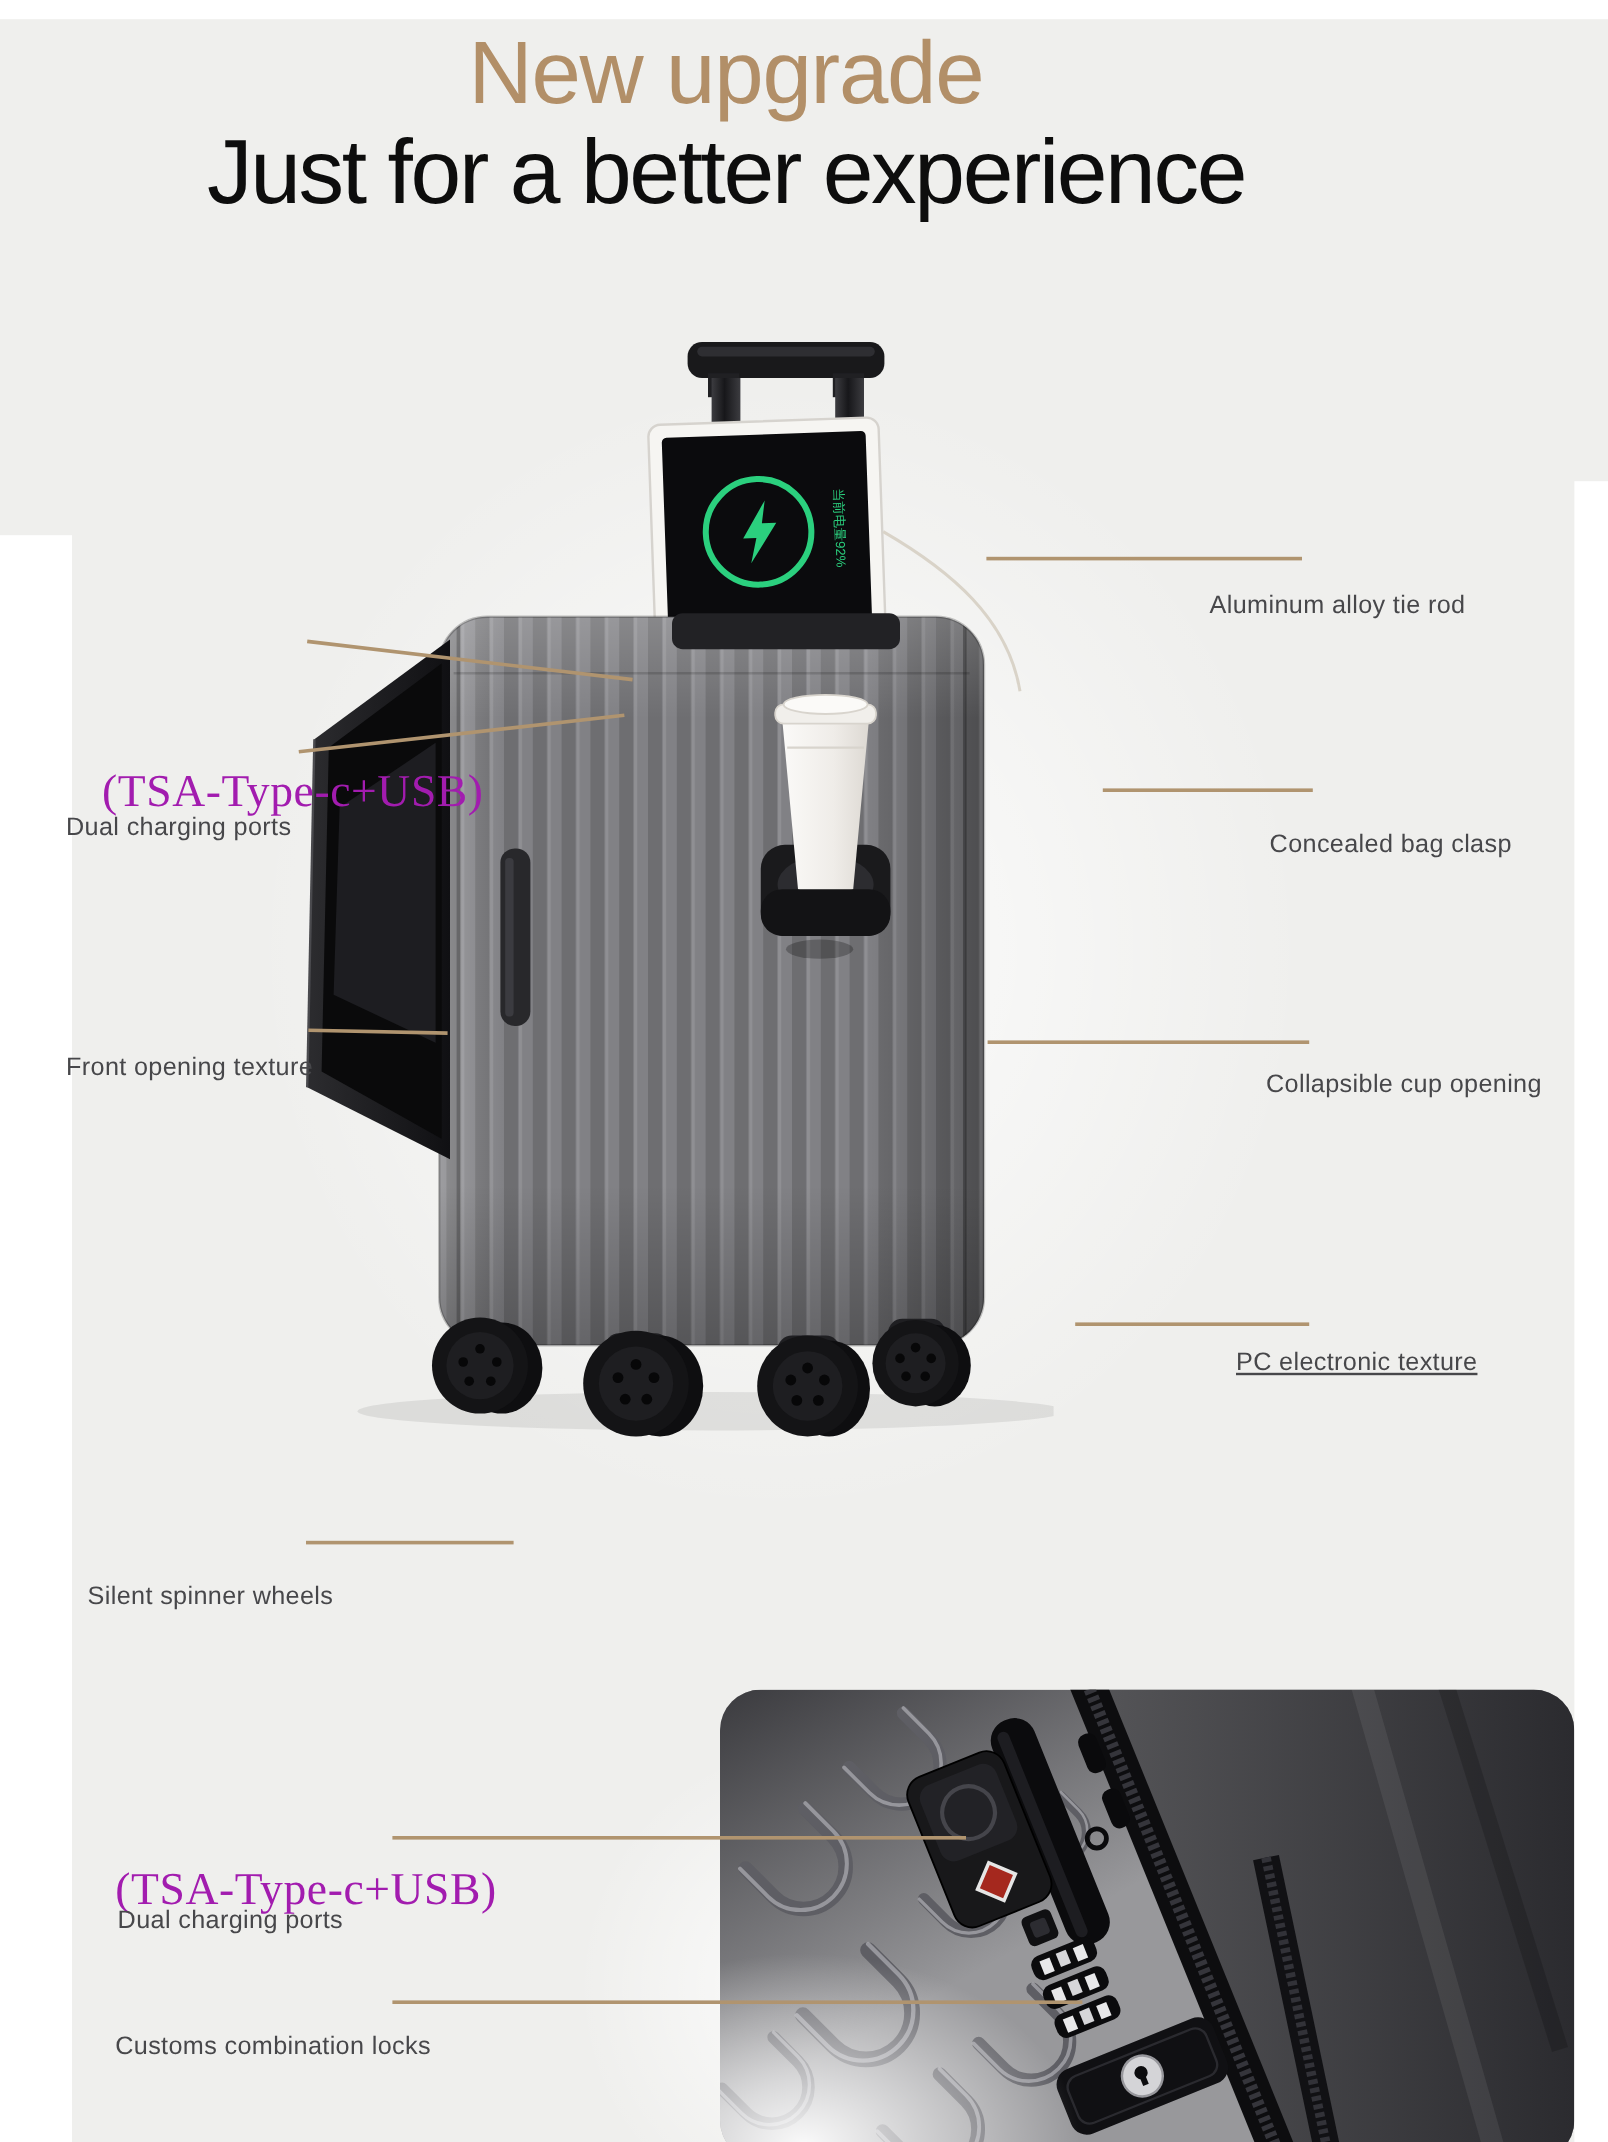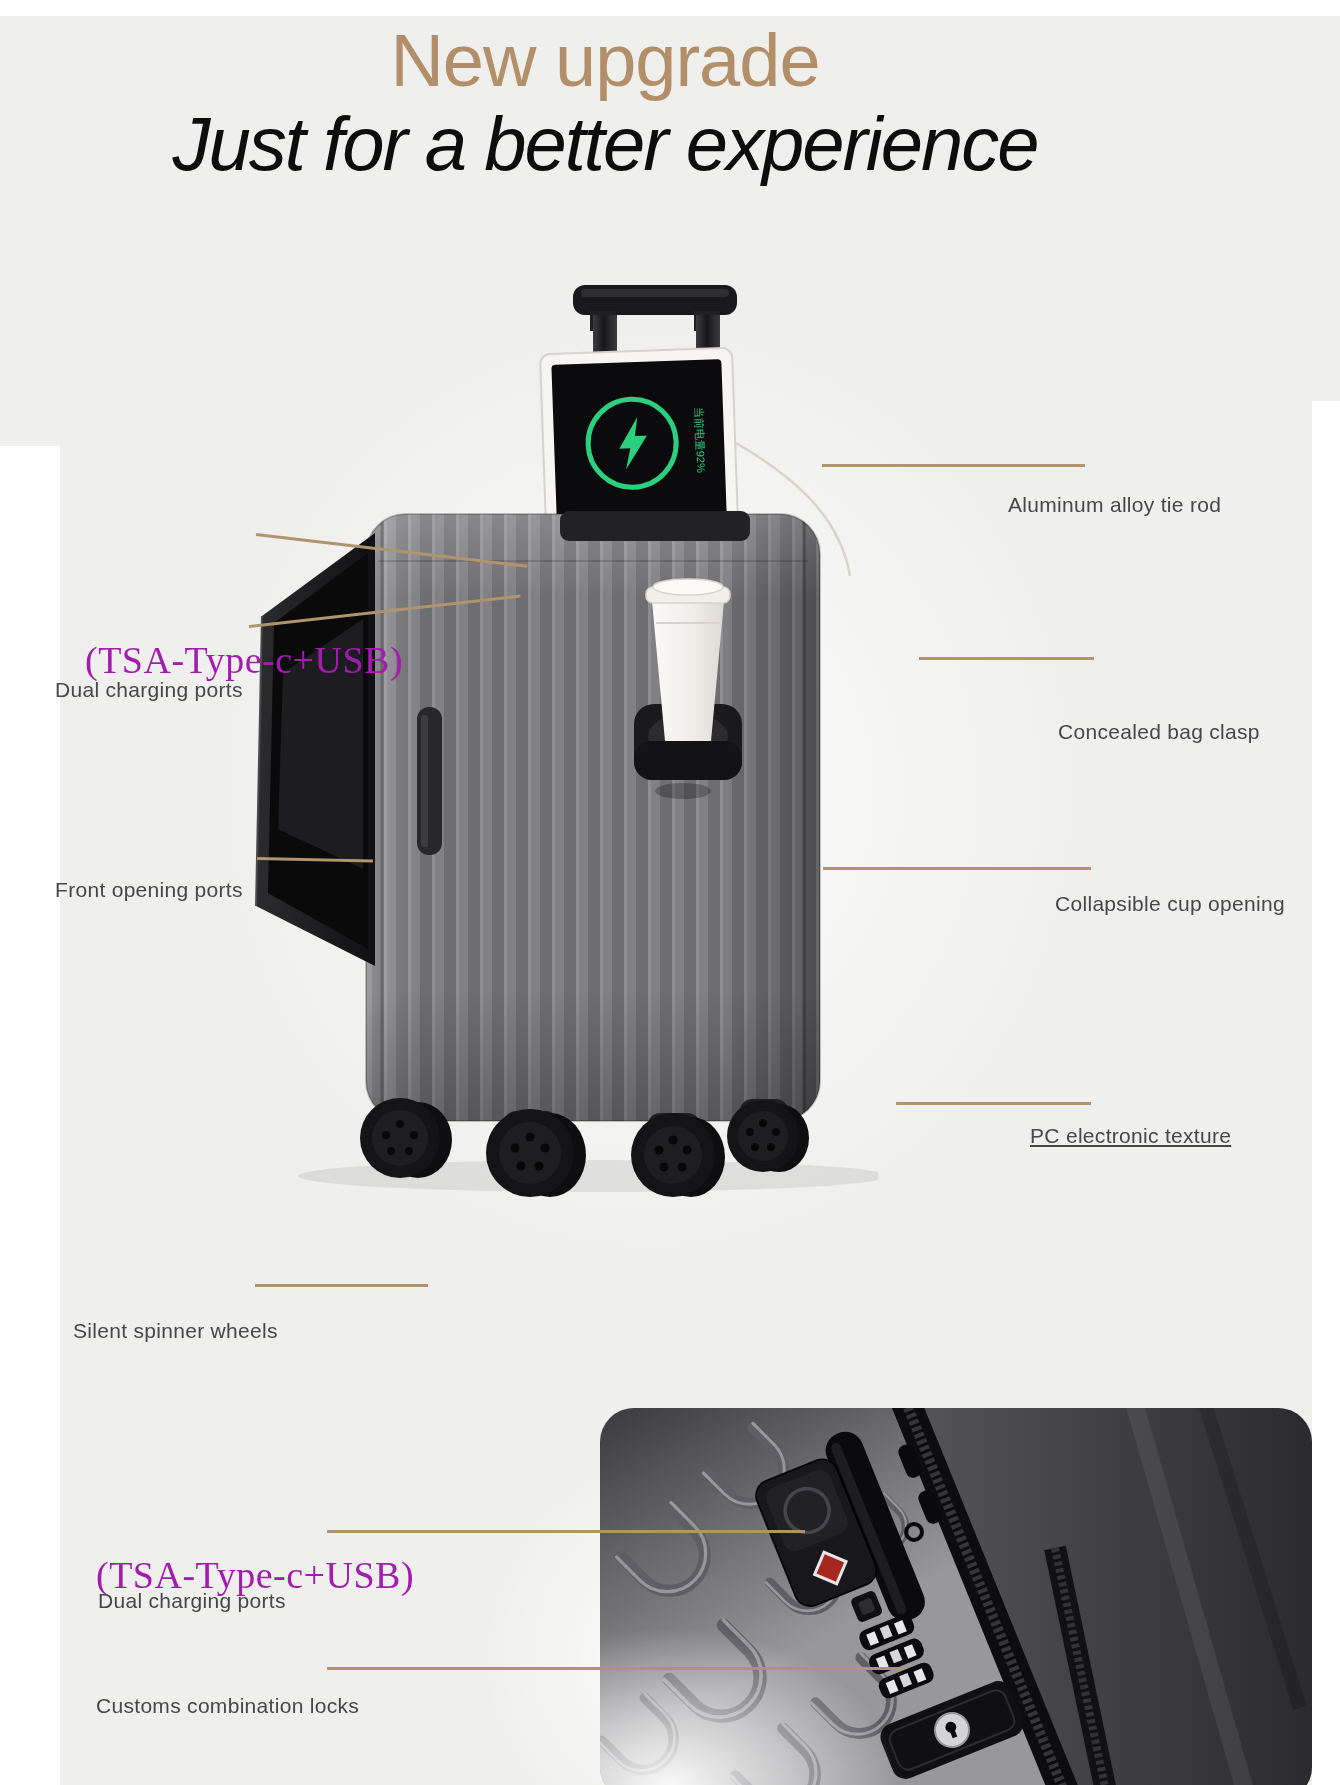--- a/index.html
+++ b/index.html
@@ -12,21 +12,21 @@
   .strip-left{left:0;top:430px;width:60px;height:1355px;}
   .strip-right{left:1312px;top:385px;width:28px;height:1400px;}
   .glow{position:absolute;border-radius:50%;
     background:radial-gradient(closest-side,rgba(255,255,255,.85),rgba(255,255,255,0));}
   .glow-main{left:210px;top:300px;width:880px;height:950px;}
   .glow-bottom{left:480px;top:1430px;width:420px;height:420px;}
 
   
   .hdr{position:absolute;left:0;width:1210px;text-align:center;white-space:nowrap;}
   .hdr-title{top:6px;font-size:74px;line-height:1.05;color:#b28f68;letter-spacing:-1px;}
-  .hdr-sub{top:86px;font-size:76px;line-height:1.1;color:#0d0d0d;letter-spacing:-2px;font-style:italic;}
+  .hdr-sub{top:86px;font-size:76px;line-height:1.1;color:#0d0d0d;letter-spacing:-2px;}
   .hdr-tag{top:188px;font-size:29px;color:#4c4c4c;letter-spacing:.5px;}
 
   
   .lbl{position:absolute;font-size:21px;color:#47474a;letter-spacing:.3px;white-space:nowrap;}
   .lbl-serif{position:absolute;font-family:"Liberation Serif",serif;font-size:38px;
     color:#a21caf;white-space:nowrap;letter-spacing:.5px;}
 
   
   .lead{position:absolute;height:3px;background:#b0946f;transform-origin:left center;z-index:6;}
 
@@ -308,23 +308,23 @@
   <div class="lead" style="left:919px;top:641px;width:175px;"></div>
   <div class="lead" style="left:257px;top:841px;width:116px;transform:rotate(1.2deg);"></div>
   <div class="lead" style="left:823px;top:851px;width:268px;"></div>
   <div class="lead" style="left:896px;top:1086px;width:195px;"></div>
   <div class="lead" style="left:255px;top:1268px;width:173px;"></div>
   <div class="lead" style="left:327px;top:1514px;width:478px;"></div>
   <div class="lead" style="left:327px;top:1651px;width:575px;"></div>
 
   <div class="lbl-serif" style="left:85px;top:622px;">(TSA-Type-c+USB)</div>
   <div class="lbl" style="left:55px;top:662px;">Dual charging ports</div>
-  <div class="lbl" style="left:55px;top:862px;">Front opening ports</div>
+  <div class="lbl" style="left:55px;top:862px;">Front opening texture</div>
   <div class="lbl" style="left:73px;top:1303px;">Silent spinner wheels</div>
   <div class="lbl" style="left:1008px;top:477px;">Aluminum alloy tie rod</div>
-  <div class="lbl" style="left:1058px;top:704px;">Concealed bag clasp</div>
+  <div class="lbl" style="left:1058px;top:676px;">Concealed bag clasp</div>
   <div class="lbl" style="left:1055px;top:876px;">Collapsible cup opening</div>
   <div class="lbl" style="left:1030px;top:1108px;text-decoration:underline;">PC electronic texture</div>
   <div class="lbl-serif" style="left:96px;top:1537px;">(TSA-Type-c+USB)</div>
   <div class="lbl" style="left:98px;top:1573px;">Dual charging ports</div>
   <div class="lbl" style="left:96px;top:1678px;">Customs combination locks</div>
 
 </div>
 
 </body></html>

